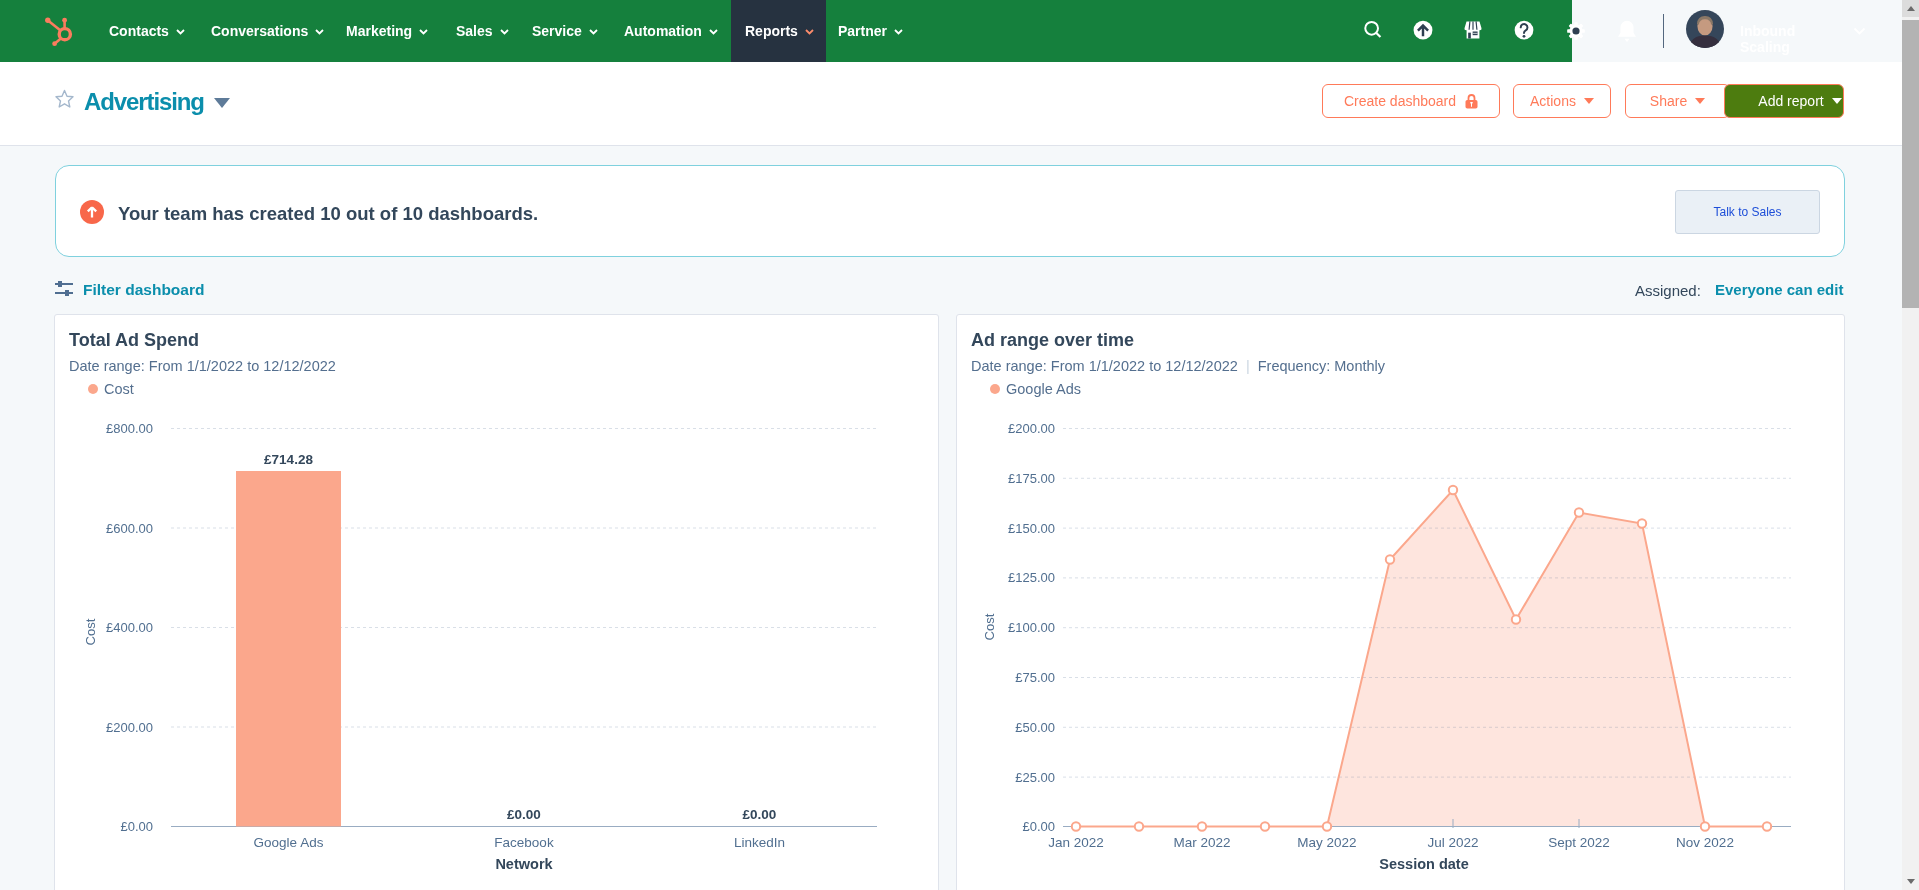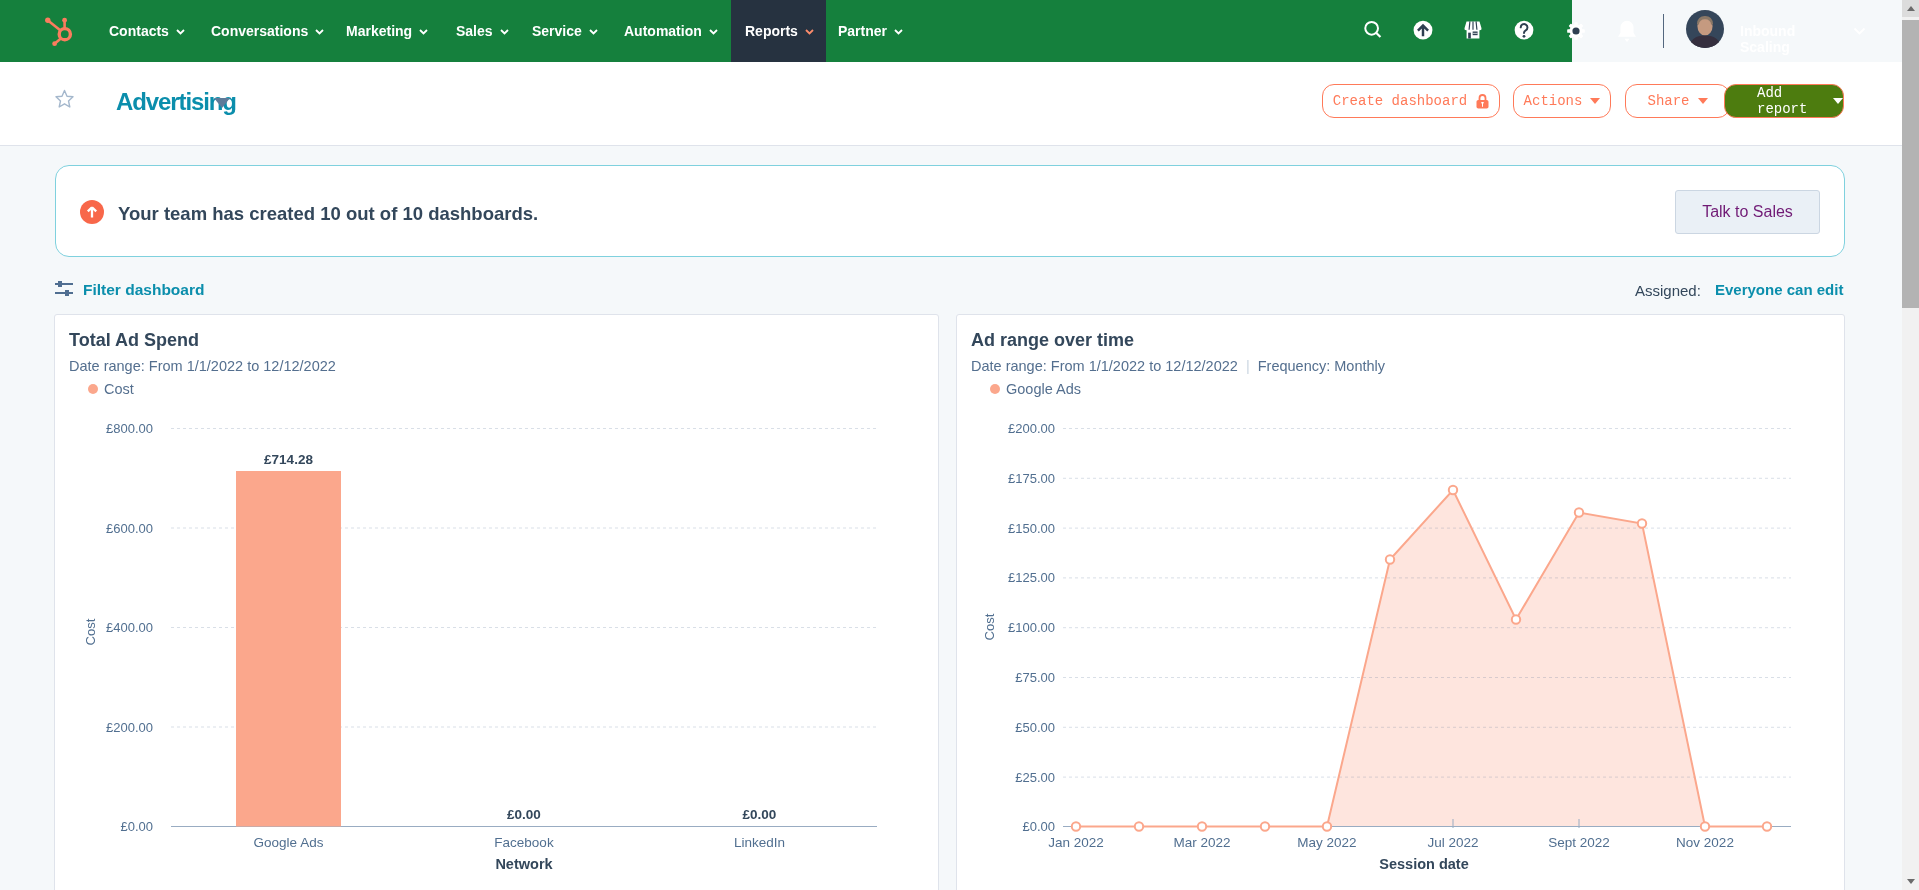--- a/index.html
+++ b/index.html
@@ -11,33 +11,33 @@
 .navitem { position:absolute; top:0; height:62px; display:flex; align-items:center; color:#fff; font-size:14px; font-weight:bold; white-space:nowrap; }
 .navitem svg { margin-left:7px; margin-top:2px; }
 .navtab { position:absolute; top:0; height:62px; background:#263240; }
 .car { width:0; height:0; border-left:4px solid transparent; border-right:4px solid transparent; border-top:5px solid #fff; display:inline-block; }
 
 
 .nicon { position:absolute; top:0; height:62px; width:20px; display:flex; align-items:center; justify-content:center; }
 
 
 #hdr { position:absolute; left:0; top:62px; width:1902px; height:84px; background:#ffffff; border-bottom:1px solid #dfe3eb; }
-#title { position:absolute; left:84px; top:88px; font-size:24px; letter-spacing:-1.1px; font-weight:bold; color:#0b8eac;margin-left:32px; }
+#title { position:absolute; left:84px; top:88px; font-size:24px; letter-spacing:-1.1px; font-weight:bold; color:#0b8eac; }
 #titlecar { position:absolute; left:214px; top:98px; width:0; height:0; border-left:8.5px solid transparent; border-right:8.5px solid transparent; border-top:10px solid #5e7b99; }
-.btn { position:absolute; top:84px; height:34px; border:1px solid #ff7a59; border-radius:12px; background:#fff; color:#ff7a59; font-size:14px; display:flex; align-items:center; justify-content:center; font-family:Liberation Mono, monospace; }
+.btn { position:absolute; top:84px; height:34px; border:1px solid #ff7a59; border-radius:6px; background:#fff; color:#ff7a59; font-size:14px; display:flex; align-items:center; justify-content:center; font-family:Liberation Sans, sans-serif; }
 .btn .car { border-top-color:#ff7a59; margin-left:8px; border-left-width:5px; border-right-width:5px; border-top-width:6px; }
 .btn.solid { background:#4d7c0f; color:#fff;padding-left:32px; }
 .btn.solid .car { border-top-color:#fff; }
 
 
 #banner { position:absolute; left:55px; top:165px; width:1790px; height:92px; background:#fff; border:1px solid #7fd1de; border-radius:14px; }
 #banner .ico { position:absolute; left:24px; top:34px; width:24px; height:24px; border-radius:50%; background:#f8674a; color:#fff; display:flex; align-items:center; justify-content:center; }
 #banner .t1 { position:absolute; left:62px; top:37px; font-size:18.5px; font-weight:bold; color:#33475b; }
 #banner .t2 { position:absolute; left:499px; top:39px; font-size:16px; color:#33475b; }
-#talk { position:absolute; right:24px; top:24px; width:145px; height:44px; background:#eaf0f6; border:1px solid #cbd6e2; border-radius:3px; color:#701a75; font-size:16px; display:flex; align-items:center; justify-content:center; }
+#talk { position:absolute; right:24px; top:24px; width:145px; height:44px; background:#eaf0f6; border:1px solid #cbd6e2; border-radius:3px; color:#1d4ed8; font-size:12px; display:flex; align-items:center; justify-content:center; }
 #filter { position:absolute; left:83px; top:281px; color:#0b8eac; font-size:15.5px; font-weight:bold; }
 #assigned { position:absolute; left:1635px; top:282px; color:#33475b; font-size:15px; }
 #everyone { position:absolute; left:1715px; top:281px; color:#0b8eac; font-size:15px; font-weight:bold; }
 
 
 .card { position:absolute; top:314px; height:600px; background:#fff; border:1px solid #dfe3eb; border-radius:3px; }
 #card1 { left:54px; width:885px; }
 #card2 { left:956px; width:889px; }
 .ctitle { position:absolute; left:14px; top:15px; font-size:18px; font-weight:bold; color:#33475b; }
 .csub { position:absolute; left:14px; top:43px; font-size:14.5px; color:#546f8f; }

